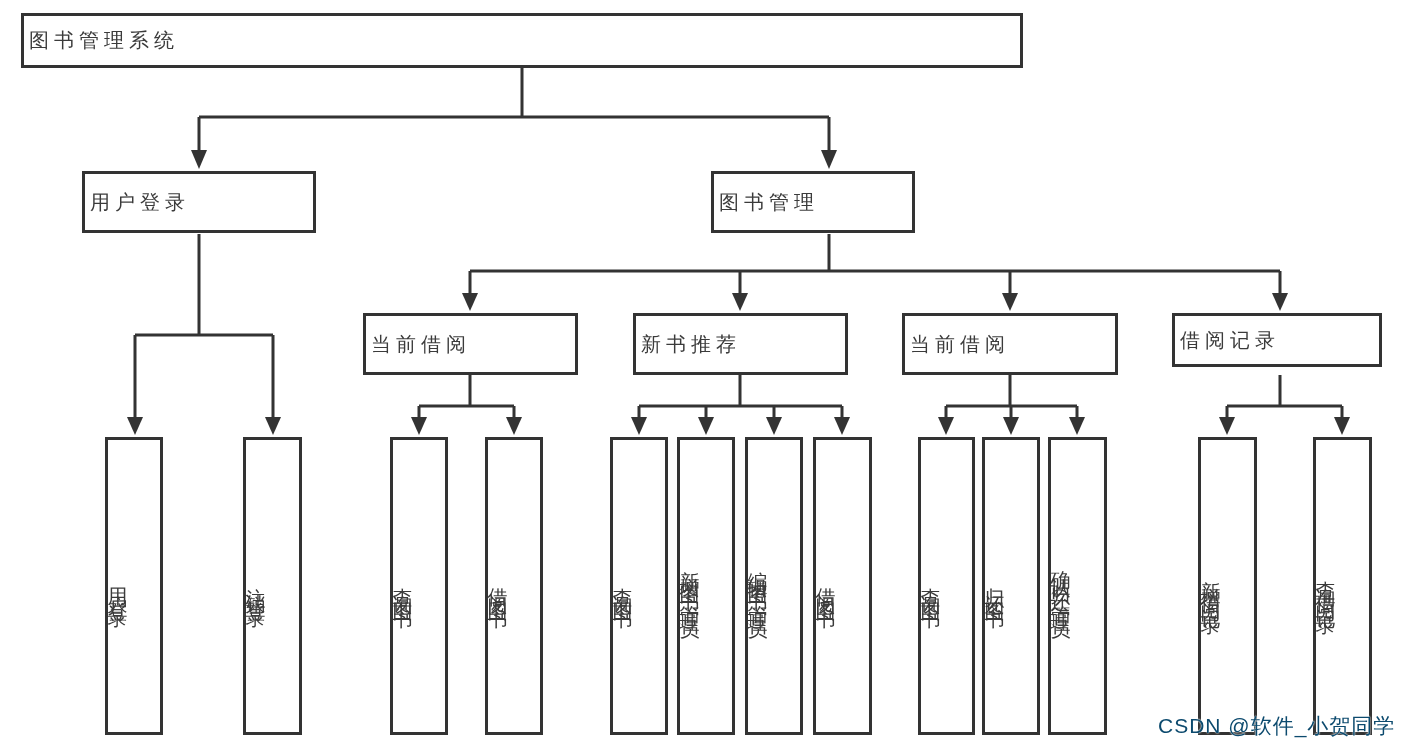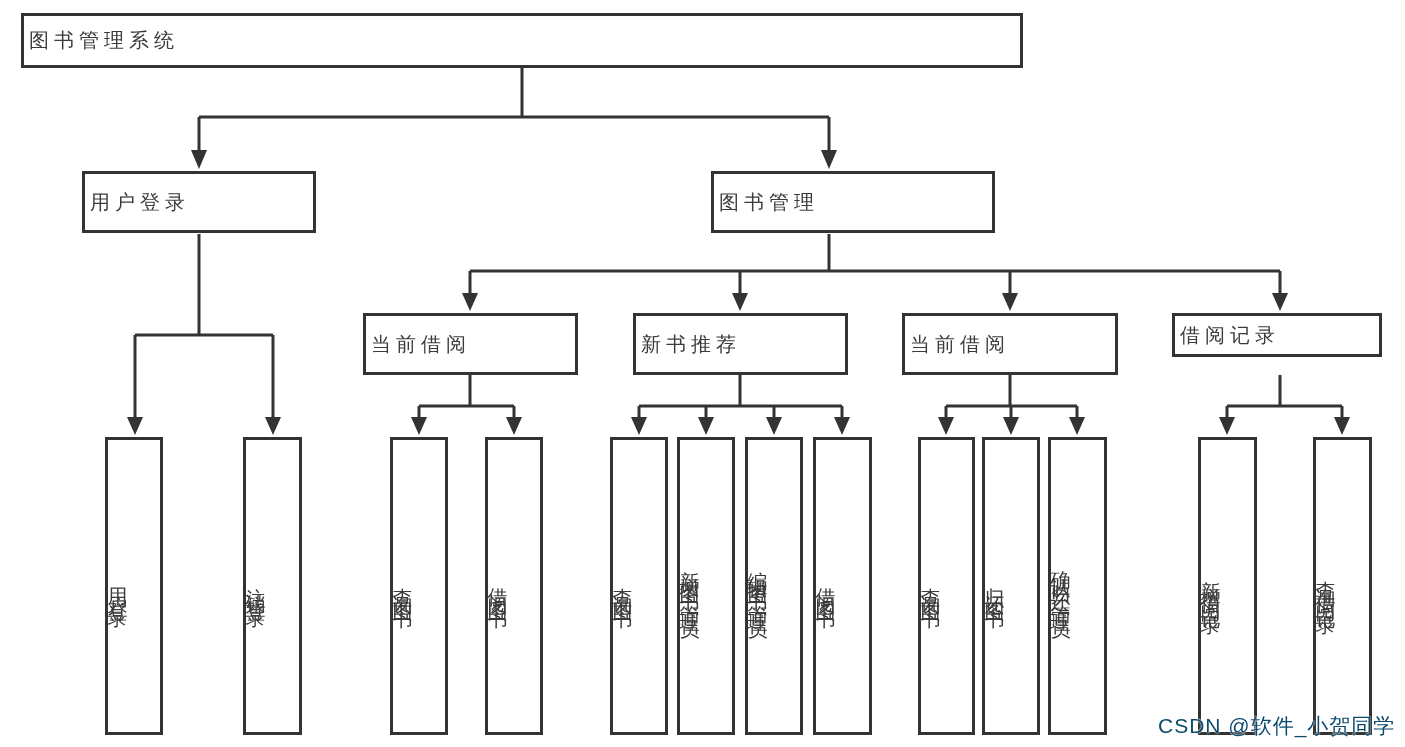--- a/index.html
+++ b/index.html
@@ -64,34 +64,34 @@
     </g>
   </svg>
 
   <div class="box" style="left:21px;top:13px;width:1002px;height:55px">
     <span class="hlbl">图书管理系统</span>
   </div>
 
   <div class="box" style="left:82px;top:171px;width:234px;height:62px">
     <span class="hlbl">用户登录</span>
   </div>
-  <div class="box" style="left:711px;top:171px;width:284px;height:62px">
+  <div class="box" style="left:711px;top:171px;width:204px;height:62px">
     <span class="hlbl">图书管理</span>
   </div>
 
   <div class="box" style="left:363px;top:313px;width:215px;height:62px">
     <span class="hlbl">当前借阅</span>
   </div>
   <div class="box" style="left:633px;top:313px;width:215px;height:62px">
     <span class="hlbl">新书推荐</span>
   </div>
   <div class="box" style="left:902px;top:313px;width:216px;height:62px">
     <span class="hlbl">当前借阅</span>
   </div>
-  <div class="box" style="left:1172px;top:313px;width:210px;height:44px">
+  <div class="box" style="left:1172px;top:313px;width:210px;height:54px">
     <span class="hlbl">借阅记录</span>
   </div>
 
   <div class="box vbox" style="left:105px;top:437px;width:58px;height:298px">
     <span class="vlbl">用户登录</span>
   </div>
   <div class="box vbox" style="left:243px;top:437px;width:59px;height:298px">
     <span class="vlbl">注销登录</span>
   </div>
 

